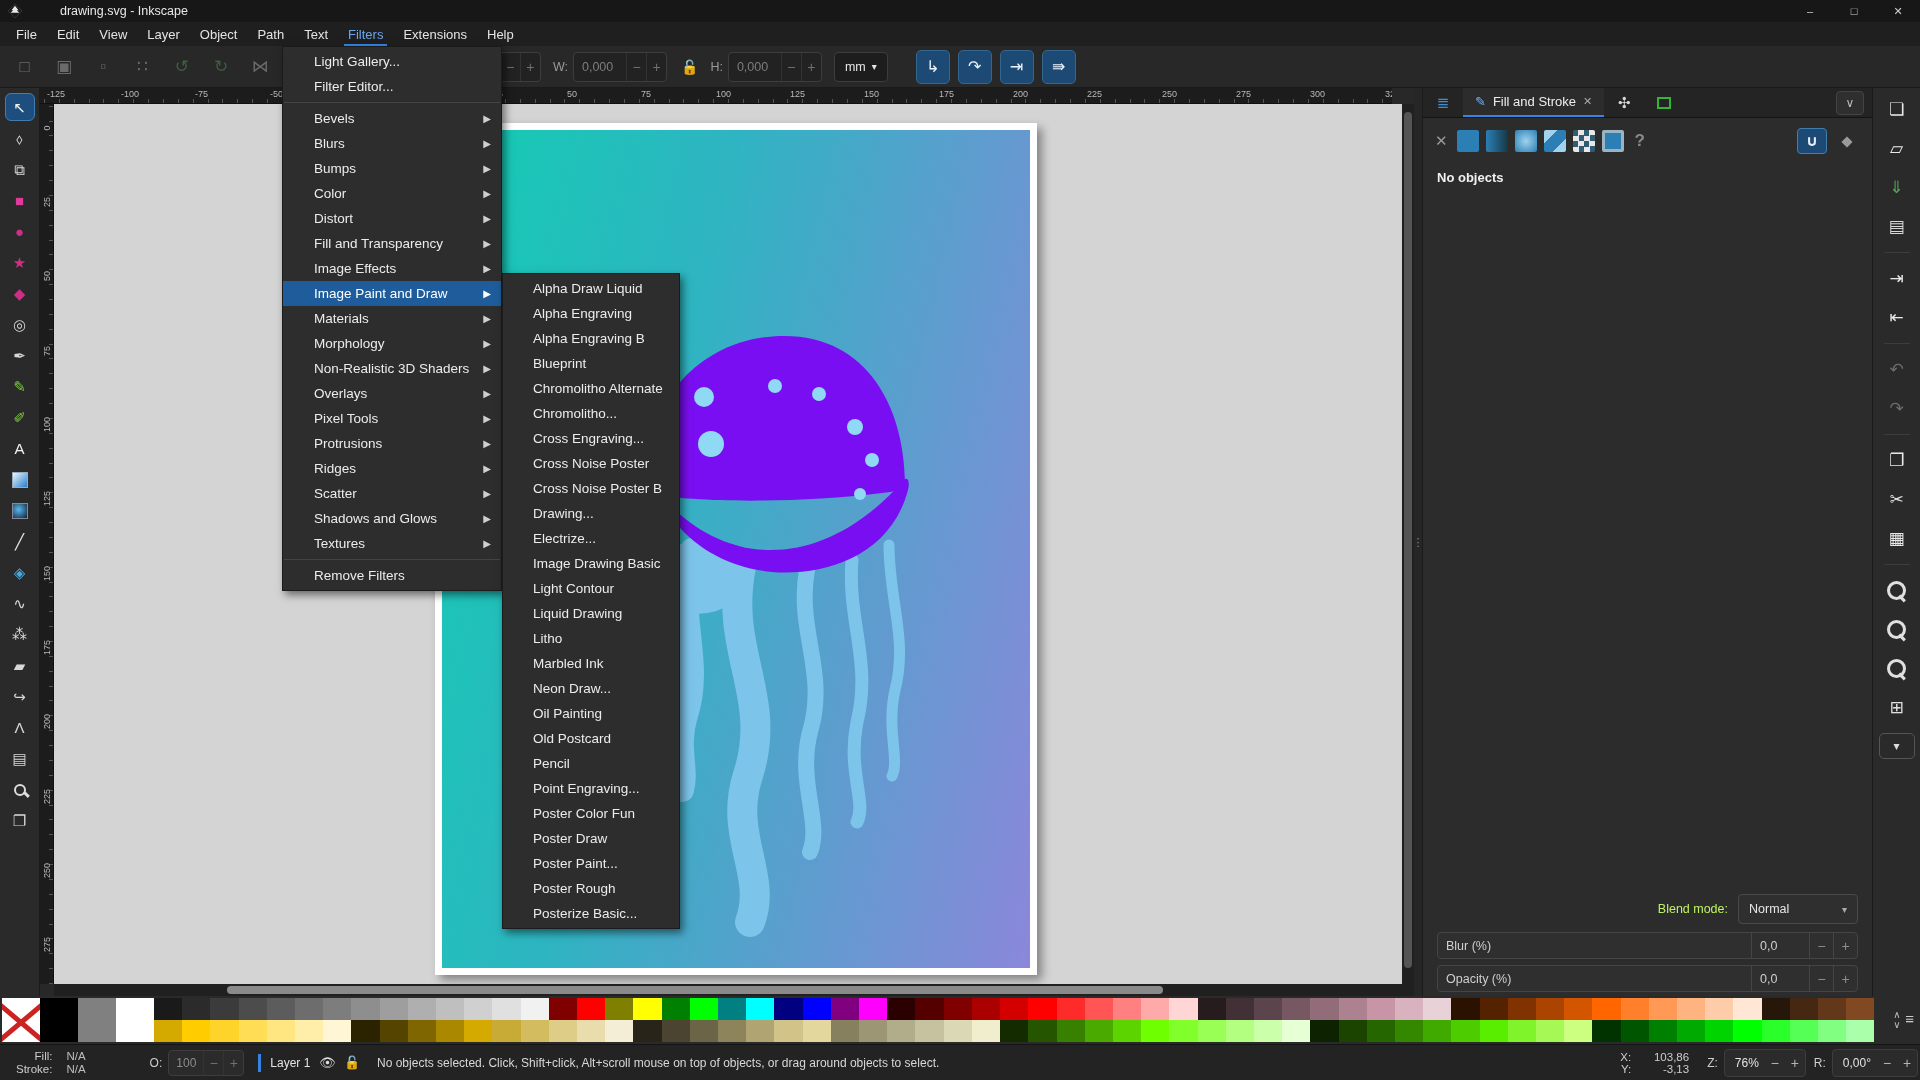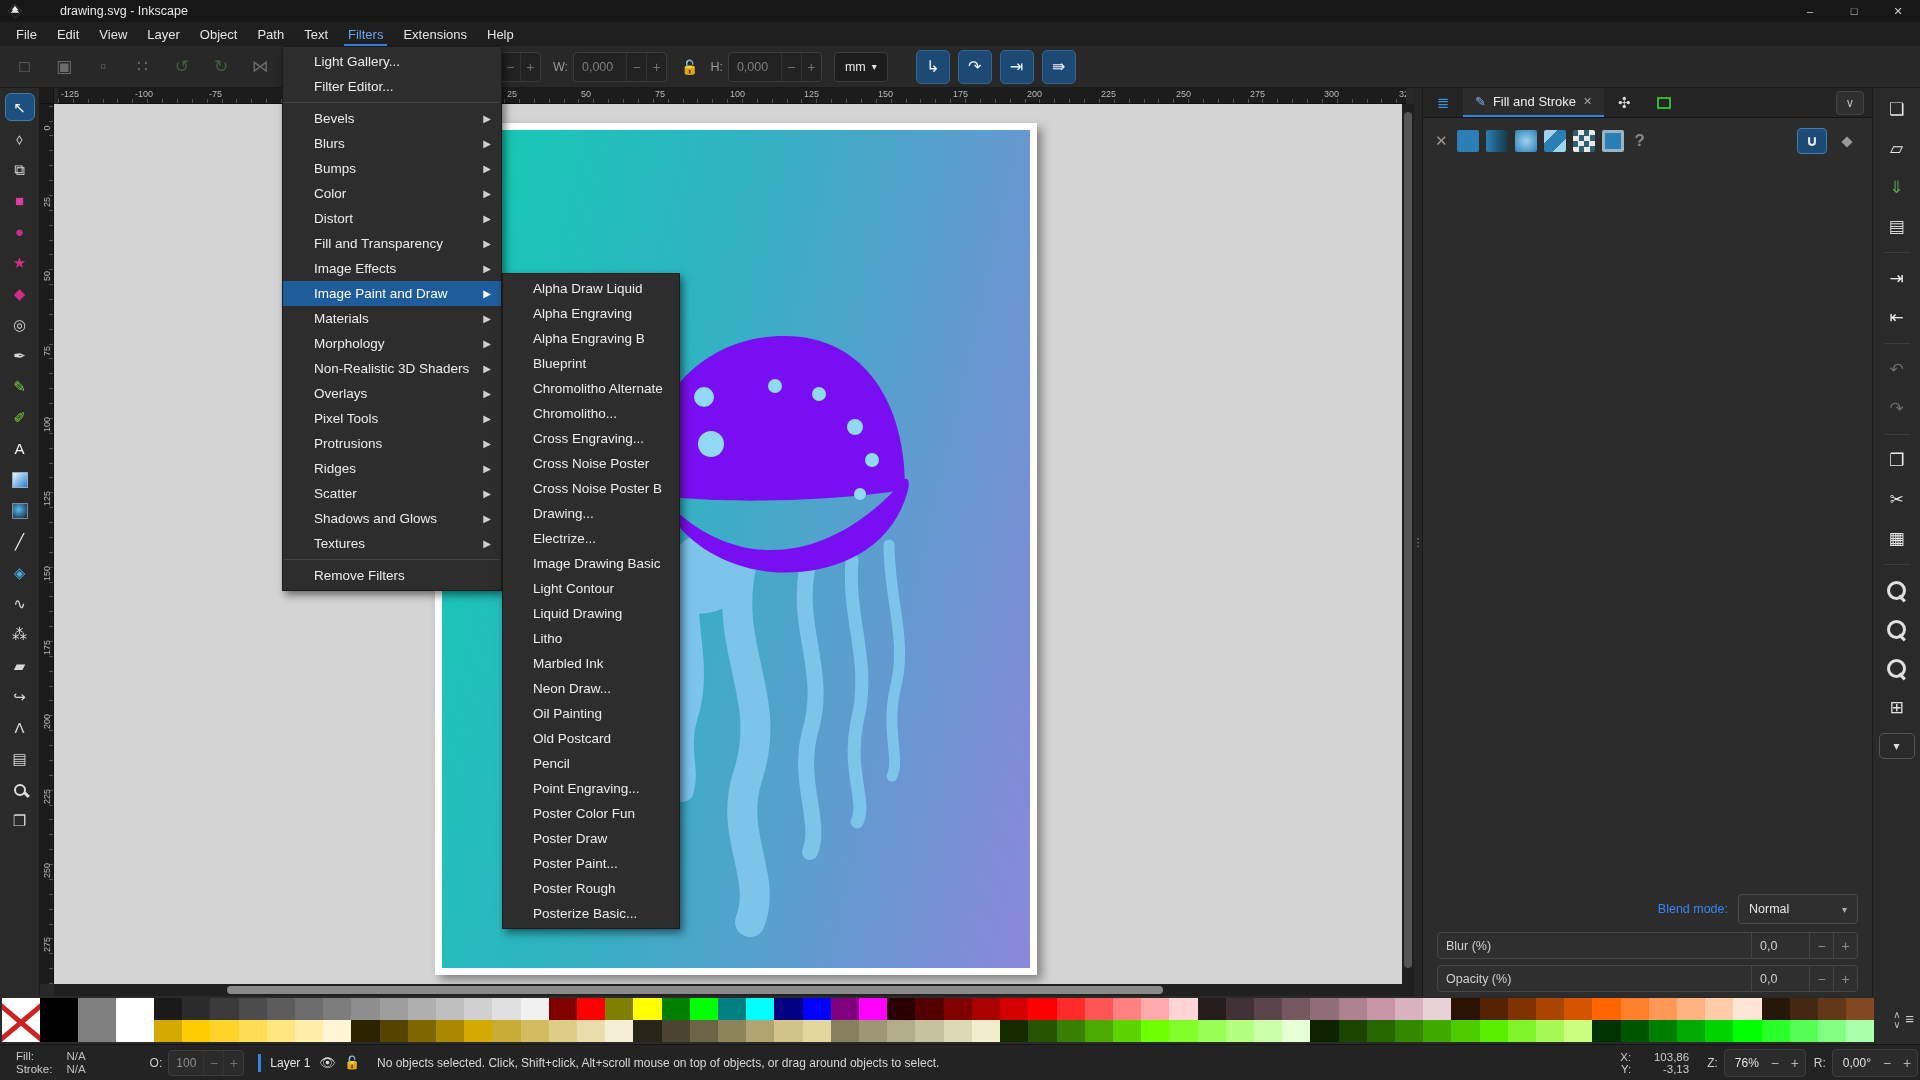--- a/index.html
+++ b/index.html
@@ -41,21 +41,21 @@
   .tool { width:32px; height:31px; display:flex; align-items:center; justify-content:center; }
   .tool .tglyph { font-size:15px; line-height:1; }
   .tool.active { background:#1e4e7d; border:1px solid #3f7fb0; border-radius:6px; width:30px; height:28px; margin:1px 0 2px 0; }
   .tool.gradsq .tglyph { width:16px; height:16px; background:linear-gradient(135deg,#eaf6ff,#2a7fcf); border:1px solid #9ab; color:transparent; }
   .tool.meshsq .tglyph { width:16px; height:16px; background:radial-gradient(circle at 40% 40%,#57b8f0,#123); border:1px solid #889; color:transparent; }
   .tool.zoomglass .tglyph { width:12px; height:12px; border:2.5px solid #ddd; border-radius:50%; color:transparent; position:relative; }
   .tool.zoomglass .tglyph::after { content:""; position:absolute; width:7px; height:2.5px; background:#ddd; right:-6px; bottom:-2px; transform:rotate(45deg); }
 
   
   .corner { position:absolute; left:40px; top:88px; width:14px; height:16px; background:#1c1c1c; border-right:1px solid #111; border-bottom:1px solid #111; }
-  .hruler { position:absolute; left:58px; top:88px; width:1348px; height:16px; background:#1c1c1c; border-bottom:1px solid #111; overflow:hidden;
+  .hruler { position:absolute; left:44px; top:88px; width:1348px; height:16px; background:#1c1c1c; border-bottom:1px solid #111; overflow:hidden;
             background-image:repeating-linear-gradient(90deg,#555 0 1px,transparent 1px 14.87px); background-size:100% 5px; background-position:0 11px; background-repeat:no-repeat; }
   .hruler .rlab { position:absolute; top:1px; font-size:9px; color:#b9b9b9; }
   .vruler { position:absolute; left:40px; top:104px; width:14px; height:880px; background:#1c1c1c; border-right:1px solid #111; overflow:hidden;
             background-image:repeating-linear-gradient(0deg,#555 0 1px,transparent 1px 14.87px); background-size:5px 100%; background-position:9px 0; background-repeat:no-repeat; }
   .vruler .rlab { position:absolute; left:0px; font-size:9px; color:#b9b9b9; transform:rotate(-90deg); transform-origin:center; width:14px; text-align:center; }
 
   
   .canvas { position:absolute; left:54px; top:104px; width:1348px; height:880px; background:#d4d4d4; overflow:hidden; }
   .page { position:absolute; left:381px; top:19px; width:602px; height:852px; background:#fff; box-shadow:5px 5px 9px rgba(0,0,0,.38); }
   .page-inner { position:absolute; left:7px; top:7px; width:588px; height:838px; background:linear-gradient(103deg,#12cdb2 0%, #2fb4c2 38%, #5f9ccf 70%, #8b87da 100%); overflow:hidden; }
@@ -81,21 +81,21 @@
   .paint-x { color:#9a9a9a; font-size:15px; margin-right:2px; }
   .paint-sq { width:22px; height:22px; border-radius:2px; }
   .paint-q { color:#8a8a8a; font-size:17px; font-weight:bold; margin-left:4px; }
   .fillrule { margin-left:auto; display:flex; gap:5px; }
   .fr-btn { width:30px; height:26px; border-radius:4px; display:flex; align-items:center; justify-content:center; font-size:15px; font-weight:bold; color:#e8eef6; }
   .fr-btn.on { background:#1d4a74; border:1px solid #3f7fb0; }
   .fr-btn.off { color:#9a9a9a; }
   .no-objects { padding:8px 0 0 14px; font-weight:bold; color:#f0f0f0; font-size:13px; }
   .dock-bottom { position:absolute; left:0; bottom:0; width:100%; padding:0 14px 4px 14px; }
   .blend-row { display:flex; align-items:center; justify-content:flex-end; gap:10px; margin-bottom:8px; }
-  .blend-label { color:#3b82f6; font-size:12.5px; }
+  .blend-label { color:#bef264; font-size:12.5px; }
   .blend-select { width:120px; height:30px; background:#2f2f2f; border:1px solid #4a4a4a; border-radius:4px; display:flex; align-items:center; padding:0 10px; color:#e6e6e6; justify-content:space-between; font-size:12.5px; }
   .scale-row { display:flex; align-items:stretch; height:27px; border:1px solid #454545; border-radius:4px; margin-bottom:6px; background:#2f2f2f; overflow:hidden; }
   .scale-name { flex:1; display:flex; align-items:center; padding-left:8px; color:#cfcfcf; font-size:12.5px; }
   .scale-val { width:58px; display:flex; align-items:center; padding-left:8px; border-left:1px solid #454545; color:#cfcfcf; font-size:12.5px; }
   .scale-btn { width:24px; display:flex; align-items:center; justify-content:center; border-left:1px solid #454545; color:#8d8d8d; font-size:14px; }
 
   
   .commands { position:absolute; left:1872px; top:88px; width:48px; height:908px; background:#2a2a2a; border-left:1px solid #1a1a1a; display:flex; flex-direction:column; align-items:center; padding-top:6px; }
   .cmd { width:34px; height:30px; margin-bottom:9px; display:flex; align-items:center; justify-content:center; font-size:17px; }
   .cmd.cmdsep { height:1px; margin:2px 0 10px 0; width:26px; background:#3c3c3c; }
@@ -114,21 +114,21 @@
   .pal-rows { flex:1; display:flex; flex-direction:column; }
   .pal-row { flex:1; display:flex; }
   .sw { flex:1; }
   .pal-ctrl { width:46px; display:flex; flex-direction:column; align-items:center; justify-content:center; color:#bbb; }
   .pal-ctrl .pc { font-size:10px; line-height:10px; }
   .pal-menu { position:absolute; right:6px; top:1010px; color:#ccc; font-size:15px; }
 
   
   .statusbar { position:absolute; left:0; top:1044px; width:1920px; height:36px; background:#232323; border-top:1px solid #141414; display:flex; align-items:center; font-size:12px; }
   .fs-ind { display:grid; grid-template-columns:auto auto; column-gap:14px; row-gap:1px; margin-left:16px; font-size:11.5px; }
-  .fs-ind .lab { color:#cdcdcd; }
+  .fs-ind .lab { color:#cdcdcd; text-align:right; }
   .fs-ind .val { color:#bdbdbd; }
   .o-group { display:flex; align-items:center; margin-left:64px; }
   .o-label { color:#cdcdcd; margin-right:6px; }
   .o-spin { display:flex; align-items:center; background:#2b2b2b; border:1px solid #3d3d3d; border-radius:4px; height:26px; }
   .o-val { width:34px; padding-left:7px; color:#8d8d8d; }
   .layer-group { display:flex; align-items:center; margin-left:14px; gap:9px; }
   .layer-bar { width:3px; height:18px; background:#3584e4; }
   .layer-name { color:#e4e4e4; }
   .sb-ic { color:#dedede; font-size:13px; }
   .sb-msg { color:#d8d8d8; margin-left:16px; }
@@ -476,20 +476,21 @@
       <span class="paint-sq" style="background:linear-gradient(135deg,#9fd3ee 30%,#2b7fb5 30% 70%,#9fd3ee 70%)"></span>
       <span class="paint-sq" style="background:repeating-conic-gradient(#e8e8e8 0 25%,#2f5d73 0 50%) 0 0/11px 11px"></span>
       <span class="paint-sq" style="background:#2b7fb5;border:3px solid #9ab4c2"></span>
       <span class="paint-q">?</span>
       <div class="fillrule">
         <div class="fr-btn on">∪</div>
         <div class="fr-btn off">⬥</div>
       </div>
     </div>
 
+    <div class="no-objects">No objects</div>
 
     <div class="dock-bottom">
       <div class="blend-row">
         <span class="blend-label">Blend mode:</span>
         <div class="blend-select">
           <span>Normal</span>
           <span style="font-size:10px;color:#aaa">▾</span>
         </div>
       </div>
       <div class="scale-row">

